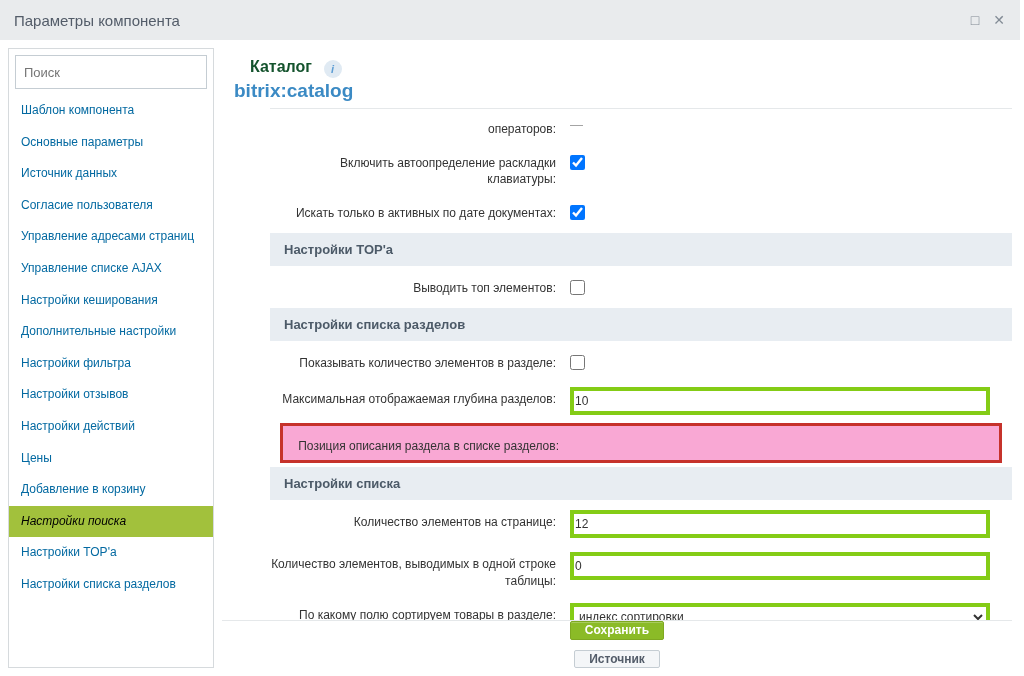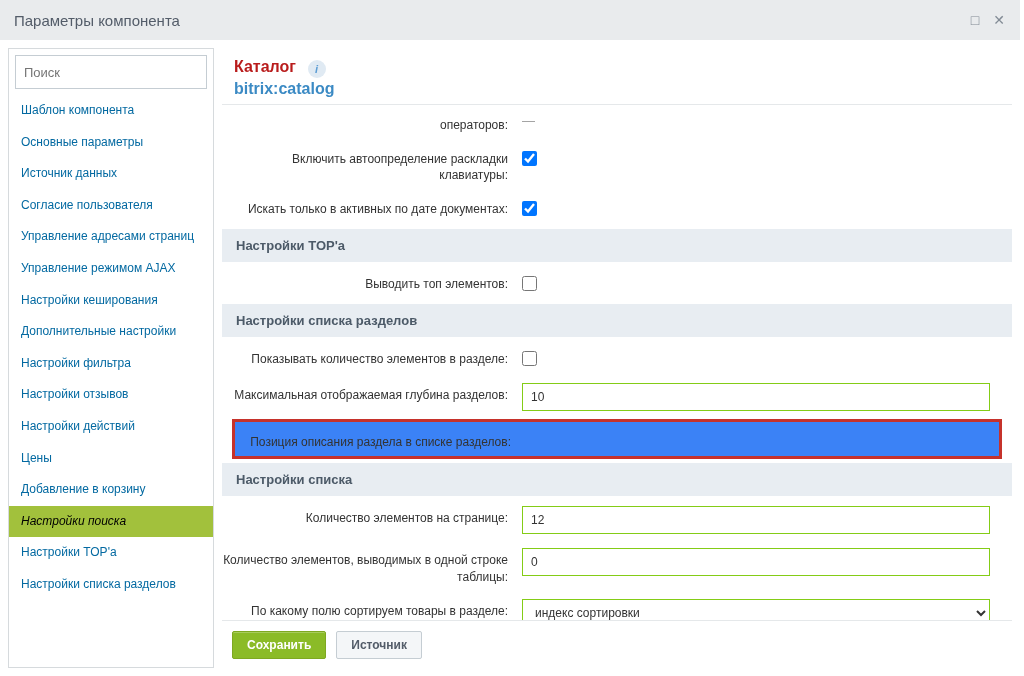--- a/index.html
+++ b/index.html
@@ -12,39 +12,39 @@
 .sidebar { width: 206px; border: 1px solid #d6dadd; display: flex; flex-direction: column; background: #fff; }
 .search-wrap { padding: 6px; }
 .search-input { width: 100%; height: 26px; border: 1px solid #c5cdd3; padding: 16px 8px; font-size: 13px; color: #535c69; }
 .navlist { flex: 1; overflow-y: auto; position: relative; }
 .navlist::-webkit-scrollbar { width: 6px; }
 .navlist::-webkit-scrollbar-thumb { background: #c5cdd3; }
 .nav-item { display: block; padding: 8px 12px; font-size: 12px; color: #0369a1; cursor: pointer; line-height: 1.3; }
 .nav-item.active { background: #a2c13c; color: #000000; font-style: italic; }
 .main { flex: 1; display: flex; flex-direction: column; overflow: hidden; }
 .header-area { padding: 10px 6px 6px 12px; }
-.header-area h2 { font-size: 16px; font-weight: bold; color: #b91c1c; display: inline-block; margin-right: 8px; }
+.header-area h2 { font-size: 16px; font-weight: bold; color: #14532d; display: inline-block; margin-right: 8px; margin-left: 16px; }
 .info-icon { display: inline-flex; width: 18px; height: 18px; border-radius: 50%; background: #e0eaf3; color: #5c9dd4; align-items: center; justify-content: center; font-size: 11px; font-style: italic; font-weight: bold; vertical-align: middle; cursor: pointer; }
-.subtitle { color: #3b8ac4; font-size: 16px; font-weight: bold; margin-top: 2px; }
-.form-scroll { flex: 1; overflow-y: auto; border-top: 1px solid #e5e8ea; position: relative; }
+.subtitle { color: #3b8ac4; font-size: 19px; font-weight: bold; margin-top: 2px; }
+.form-scroll { flex: 1; overflow-y: auto; border-top: 1px solid #e5e8ea; position: relative; margin-left: 48px; }
 .form-scroll::-webkit-scrollbar { width: 8px; }
 .form-scroll::-webkit-scrollbar-thumb { background: #c5cdd3; }
 .row { display: flex; align-items: flex-start; padding: 6px 22px 6px 0; min-height: 34px; }
 .row .label { width: 300px; text-align: right; padding-right: 14px; padding-top: 6px; font-size: 12px; color: #333; line-height: 1.35; }
 .row .control { flex: 1; padding-top: 2px; }
 .section-header { background: #e8edf2; padding: 9px 14px; font-size: 13px; font-weight: bold; color: #4c5a68; margin: 4px 0 2px 0; }
-.highlighted { border: 3px solid #c6322b; background: #3b82f6; margin: 2px 10px; padding: 6px 8px 6px 0; }
+.highlighted { border: 3px solid #c6322b; background: #f9a8d4; margin: 2px 10px; padding: 6px 8px 6px 0; }
 .highlighted .label { width: 290px; }
 input[type="text"].text-input, select.select-input {
-  width: 100%; height: 28px; border: 1px solid #84cc16; padding: 0 8px;
+  width: 100%; height: 28px; border: 4px solid #84cc16; padding: 0 1px;
   font-size: 12px; color: #333; background: #fff;
 }
 select.select-input { appearance: auto; }
 .checkbox { width: 15px; height: 15px; margin-top: 4px; }
-.footer { height: 48px; border-top: 1px solid #e5e8ea; display: flex; align-items: center; padding: 0 10px; gap: 10px; }
+.footer { height: 48px; border-top: 1px solid #e5e8ea; display: flex; align-items: center; padding: 0 10px; gap: 10px; flex-direction: column; }
 .btn { height: 28px; padding: 0 14px; border: 1px solid transparent; border-radius: 2px; font-size: 12px; cursor: pointer; font-weight: bold; }
 .btn-primary { background: #8bbb27; color: #fff; border: 1px solid #7ea821; box-shadow: inset 0 1px 0 rgba(255,255,255,0.25); }
 .btn-default { background: #f4f6f8; color: #535c69; border: 1px solid #c5cdd3; }
 </style>
 </head>
 <body>
 
 <div class="window">
   <div class="titlebar">
     <span>Параметры компонента</span>
@@ -57,21 +57,21 @@
     <div class="sidebar">
       <div class="search-wrap">
         <input type="text" class="search-input" placeholder="Поиск" style="">
       </div>
       <div class="navlist" id="navlist">
           <div class="nav-item">Шаблон компонента</div>
           <div class="nav-item">Основные параметры</div>
           <div class="nav-item">Источник данных</div>
           <div class="nav-item">Согласие пользователя</div>
           <div class="nav-item">Управление адресами страниц</div>
-          <div class="nav-item">Управление режимом AJAX</div>
+          <div class="nav-item">Управление списке AJAX</div>
           <div class="nav-item">Настройки кеширования</div>
           <div class="nav-item">Дополнительные настройки</div>
           <div class="nav-item">Настройки фильтра</div>
           <div class="nav-item">Настройки отзывов</div>
           <div class="nav-item">Настройки действий</div>
           <div class="nav-item">Цены</div>
           <div class="nav-item">Добавление в корзину</div>
           <div class="nav-item active">Настройки поиска</div>
           <div class="nav-item">Настройки TOP'а</div>
           <div class="nav-item">Настройки списка разделов</div>

